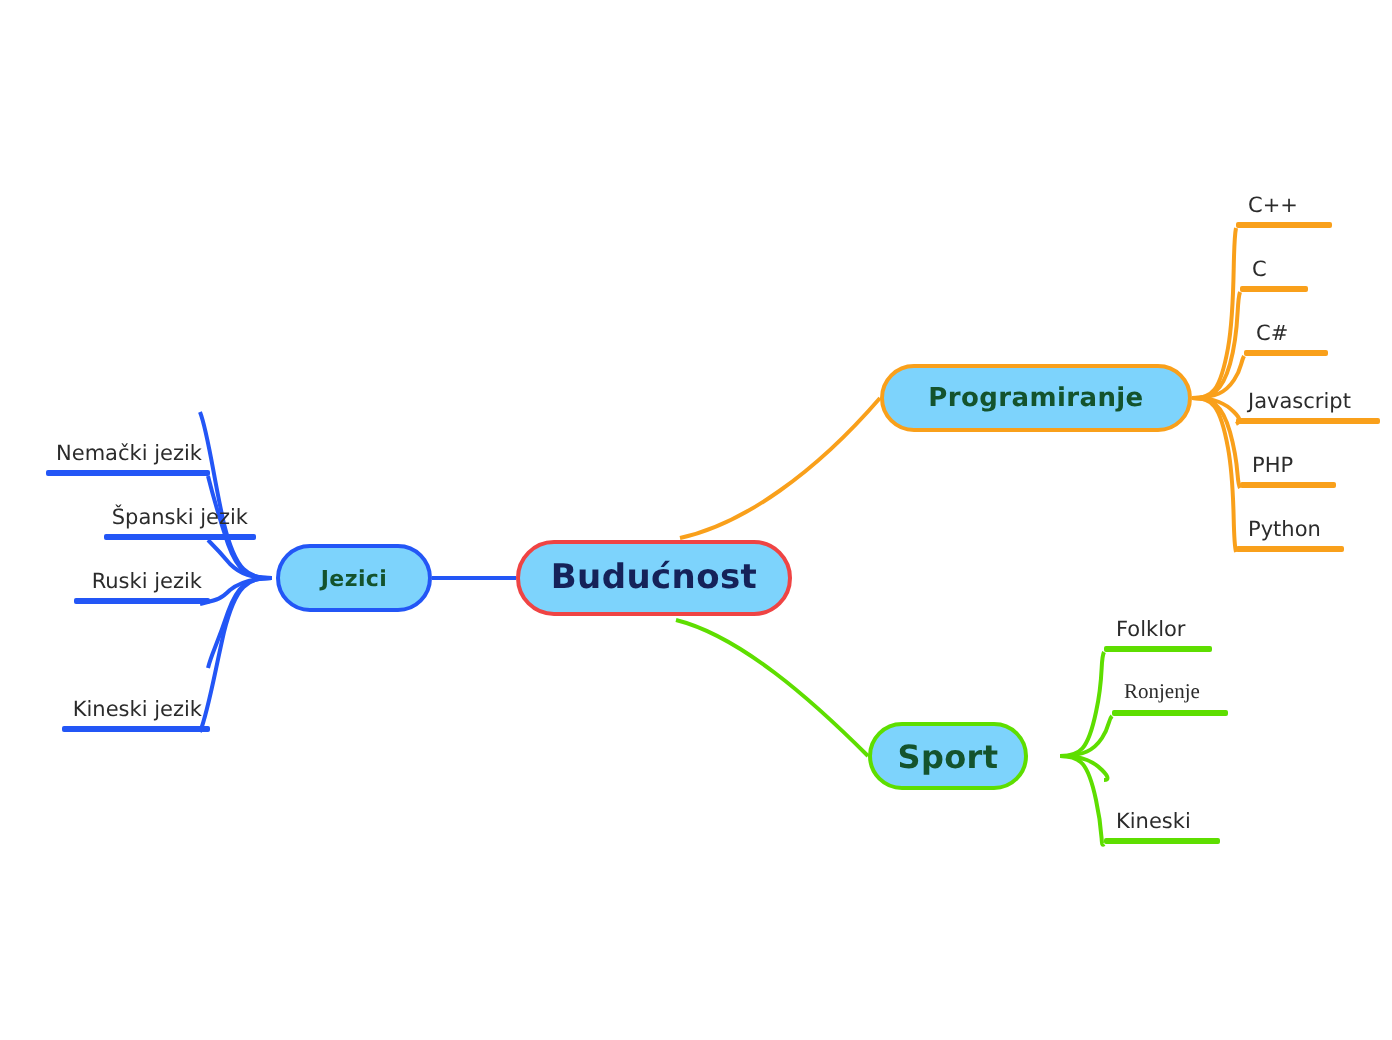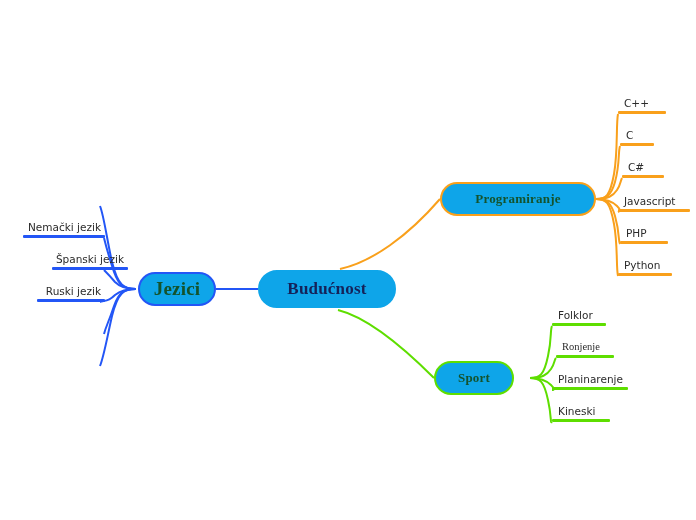--- a/index.html
+++ b/index.html
@@ -25,56 +25,55 @@
     width: 696px;
     height: 520px;
     pointer-events: none;
   }
   .node {
     position: absolute;
     box-sizing: border-box;
     display: flex;
     align-items: center;
     justify-content: center;
-    background: #0ea5e9;
+    background: #7dd3fc;
     border-radius: 999px;
     white-space: nowrap;
-    font-family: Liberation Serif, serif;
   }
   .node-label {
     font-weight: bold;
     letter-spacing: 0.2px;
   }
   #node-root {
-    border: 2px solid #0ea5e9;
+    border: 2px solid #ef4444;
   }
   #node-root .node-label {
     color: #152259;
     font-size: 17px;
   }
   #node-jezici {
     border: 2px solid #2356f6;
   }
   #node-jezici .node-label {
     color: #14532d;
-    font-size: 19px;
+    font-size: 11px;
   }
   #node-prog {
     border: 2px solid #f9a01b;
   }
   #node-prog .node-label {
     color: #14532d;
     font-size: 13px;
   }
   #node-sport {
     border: 2px solid #5ede00;
   }
   #node-sport .node-label {
     color: #14532d;
-    font-size: 13px;
+    font-size: 16px;
   }
   .leaf {
     position: absolute;
     box-sizing: border-box;
   }
   .leaf-text {
     position: absolute;
     bottom: 5px;
     font-size: 10.5px;
     color: #2b2b2b;
@@ -145,20 +144,24 @@
     <span class="leaf-bar" style="width:82px; background:#2356f6;"></span>
   </div>
   <div class="leaf leaf-left" style="left:29px; top:250px; width:76px; height:20px;margin-left:23px;">
     <span class="leaf-text">Španski jezik</span>
     <span class="leaf-bar" style="width:76px; background:#2356f6;"></span>
   </div>
   <div class="leaf leaf-left" style="left:37px; top:282px; width:68px; height:20px;">
     <span class="leaf-text">Ruski jezik</span>
     <span class="leaf-bar" style="width:68px; background:#2356f6;"></span>
   </div>
+  <div class="leaf leaf-left" style="left:31px; top:346px; width:74px; height:20px;">
+    <span class="leaf-text">Kineski jezik</span>
+    <span class="leaf-bar" style="width:74px; background:#2356f6;"></span>
+  </div>
 
   <div class="leaf leaf-right" style="left:618px; top:94px; width:48px; height:20px;">
     <span class="leaf-text">C++</span>
     <span class="leaf-bar" style="width:48px; background:#f9a01b;"></span>
   </div>
   <div class="leaf leaf-right" style="left:620px; top:126px; width:34px; height:20px;">
     <span class="leaf-text">C</span>
     <span class="leaf-bar" style="width:34px; background:#f9a01b;"></span>
   </div>
   <div class="leaf leaf-right" style="left:622px; top:158px; width:42px; height:20px;">
@@ -179,22 +182,18 @@
   </div>
 
   <div class="leaf leaf-right" style="left:552px; top:306px; width:54px; height:20px;">
     <span class="leaf-text">Folklor</span>
     <span class="leaf-bar" style="width:54px; background:#5ede00;"></span>
   </div>
   <div class="leaf leaf-right" style="left:556px; top:338px; width:58px; height:20px;font-family:Liberation Serif, serif;">
     <span class="leaf-text">Ronjenje</span>
     <span class="leaf-bar" style="width:58px; background:#5ede00;"></span>
   </div>
-  <div class="leaf leaf-right" style="left:552px; top:370px; width:76px; height:20px;">
-    <span class="leaf-text">Planinarenje</span>
-    <span class="leaf-bar" style="width:76px; background:#5ede00;"></span>
-  </div>
   <div class="leaf leaf-right" style="left:552px; top:402px; width:58px; height:20px;">
     <span class="leaf-text">Kineski</span>
     <span class="leaf-bar" style="width:58px; background:#5ede00;"></span>
   </div>
 
 </div>
 
 </body></html>

